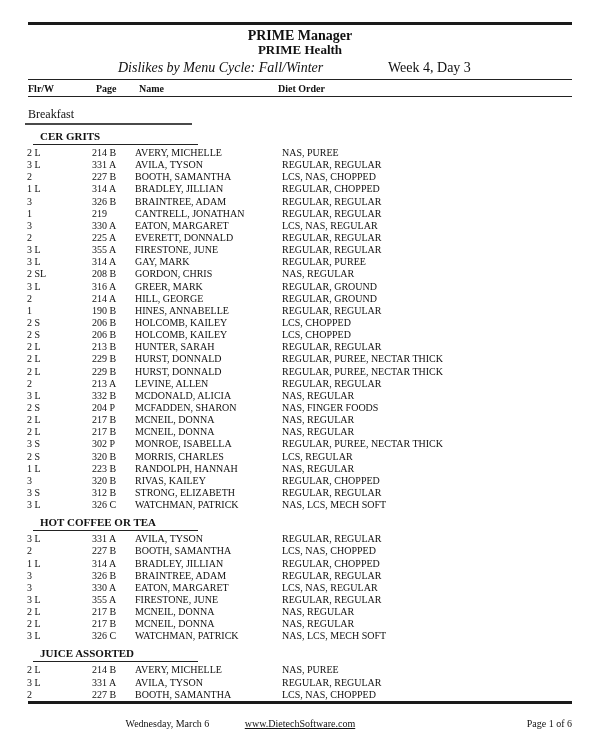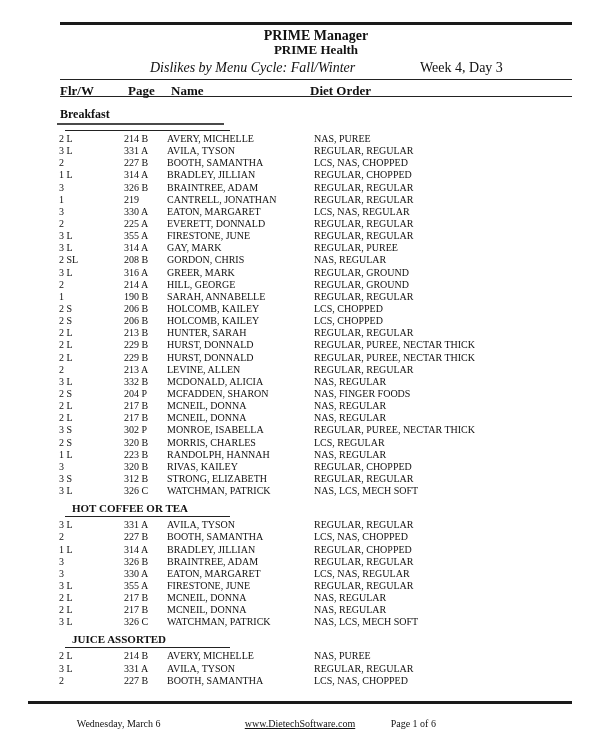--- a/index.html
+++ b/index.html
@@ -4,53 +4,53 @@
 <style>
   html,body { margin:0; padding:0; background:#ffffff; }
   .page {
     position:relative;
     width:600px; height:750px;
     background:#ffffff;
     color:#111111;
     font-family:"Liberation Serif","DejaVu Serif",serif;
     overflow:hidden;
   }
-  .content { padding:0 28px;margin-left:32px; }
+  .content { padding:0 28px; }
   .rule-thick { height:3px; background:#1a1a1a; }
   .rule-thin  { height:1px; background:#222222; }
   .top-rule   { margin-top:22px; }
   .title-main { margin-top:3px; text-align:center; font-size:14px; font-weight:bold; line-height:15px; }
   .title-sub  { text-align:center; font-size:13px; line-height:14px;font-weight:bold; }
   .subtitle-row { position:relative; height:22px; font-size:14px; }
   .subtitle-row .report-title { position:absolute; left:90px;  top:3px;font-style:italic; }
   .subtitle-row .week-day     { position:absolute; left:360px; top:3px; }
-  .colhead-row { position:relative; height:16px; font-size:13px; font-weight:bold; }
+  .colhead-row { position:relative; height:16px; font-size:10px; font-weight:bold; }
   .colhead-row span { position:absolute; top:3px; }
   .ch-flrw { left:0; }
   .ch-room { left:68px; }
   .ch-name { left:111px; }
   .ch-diet { left:250px; }
   .meal-block { margin-top:10px; }
-  .meal-title { font-size:12px; font-weight:bold; line-height:14px; }
+  .meal-title { font-size:12px; font-weight:normal; line-height:14px; }
   .meal-underline { width:167px; margin-left:-3px; height:0; border-bottom:2px solid #4a4a4a; margin-top:2px; }
   .section { margin-top:5px; }
   .section-title { margin-left:12px; font-size:11px; font-weight:bold; line-height:13px; }
   .section-underline { width:165px; margin-left:5px; height:0; border-bottom:1.5px solid #222; margin-top:1px; }
   .rows { margin-top:2px; }
   .trow { position:relative; height:12.15px; font-size:10px; line-height:12.15px; white-space:nowrap; }
   .trow span { position:absolute; top:0; }
   .c-flrw { left:-1px; }
   .c-room { left:64px;text-align:center; }
   .c-name { left:107px; }
   .c-diet { left:254px; }
   .bottom-rule { position:absolute; left:28px; right:28px; top:701px; }
   .footer { position:absolute; left:28px; right:28px; top:718px; display:flex; font-size:10px; }
-  .footer .f-date { flex:1; text-align:center; }
+  .footer .f-date { flex:1; text-align:right; }
   .footer .f-link { flex:1; text-align:center; text-decoration:underline; color:#111; cursor:pointer; }
-  .footer .f-page { flex:1; text-align:left; }
+  .footer .f-page { flex:1; text-align:right; }
 </style>
 </head>
 <body>
 
 <div class="page">
   <div class="content">
 
     <div class="rule-thick top-rule"></div>
 
     <div class="title-main">PRIME Manager</div>
@@ -72,20 +72,21 @@
 
     <div class="rule-thin"></div>
 
     <div class="meal-block">
       <div class="meal-title">Breakfast</div>
       <div class="meal-underline"></div>
     </div>
 
     <div id="sections">
         <div class="section">
+          <div class="section-title">CER GRITS</div>
           <div class="section-underline"></div>
           <div class="rows">
             <div class="trow">
               <span class="c-flrw">2 L</span>
               <span class="c-room">214 B</span>
               <span class="c-name">AVERY, MICHELLE</span>
               <span class="c-diet">NAS, PUREE</span>
             </div>
             <div class="trow">
               <span class="c-flrw">3 L</span>
@@ -155,21 +156,21 @@
             </div>
             <div class="trow">
               <span class="c-flrw">2</span>
               <span class="c-room">214 A</span>
               <span class="c-name">HILL, GEORGE</span>
               <span class="c-diet">REGULAR, GROUND</span>
             </div>
             <div class="trow">
               <span class="c-flrw">1</span>
               <span class="c-room">190 B</span>
-              <span class="c-name">SARAH, ANNABELLE</span>
+              <span class="c-name">HINES, ANNABELLE</span>
               <span class="c-diet">REGULAR, REGULAR</span>
             </div>
             <div class="trow">
               <span class="c-flrw">2 S</span>
               <span class="c-room">206 B</span>
               <span class="c-name">HOLCOMB, KAILEY</span>
               <span class="c-diet">LCS, CHOPPED</span>
             </div>
             <div class="trow">
               <span class="c-flrw">2 S</span>

